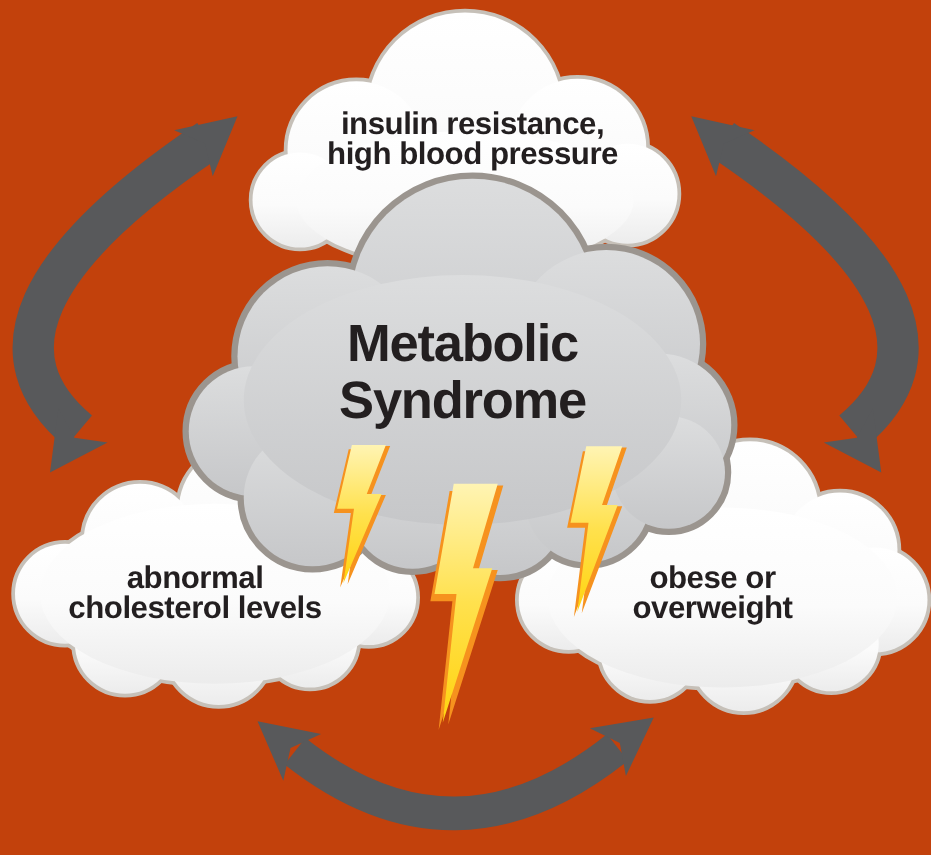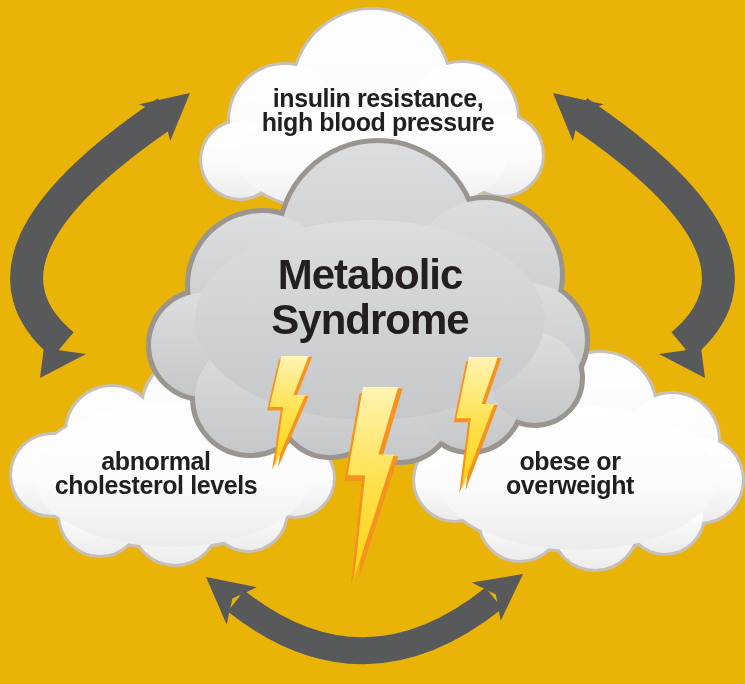--- a/index.html
+++ b/index.html
@@ -1,16 +1,16 @@
 <!DOCTYPE html>
 <html><head>
 <meta charset="utf-8">
 <style>
   html,body { margin:0; padding:0; background:#ffffff; }
-  .stage { position:relative; width:745px; height:684px; background:#eab308; overflow:hidden;
+  .stage { position:relative; width:745px; height:684px; background:#c2410c; overflow:hidden;
            font-family:"Liberation Sans", sans-serif; }
   svg { display:block; }
 
   
   use.outline-white { stroke:#c6c0b8; stroke-width:6; }
   use.outline-gray  { stroke:#9b958f; stroke-width:10; }
   use.fill-only     { stroke:none; }
 
   .arrow-body { fill:none; stroke-linecap:butt; }
 

